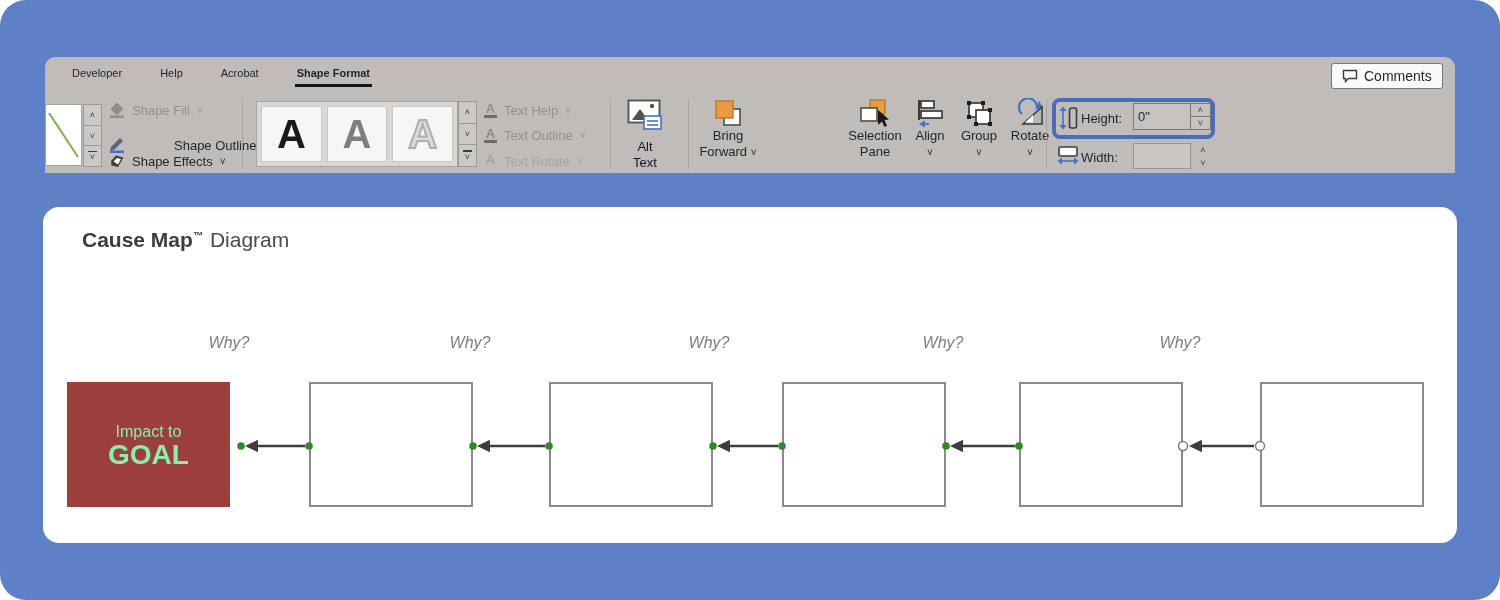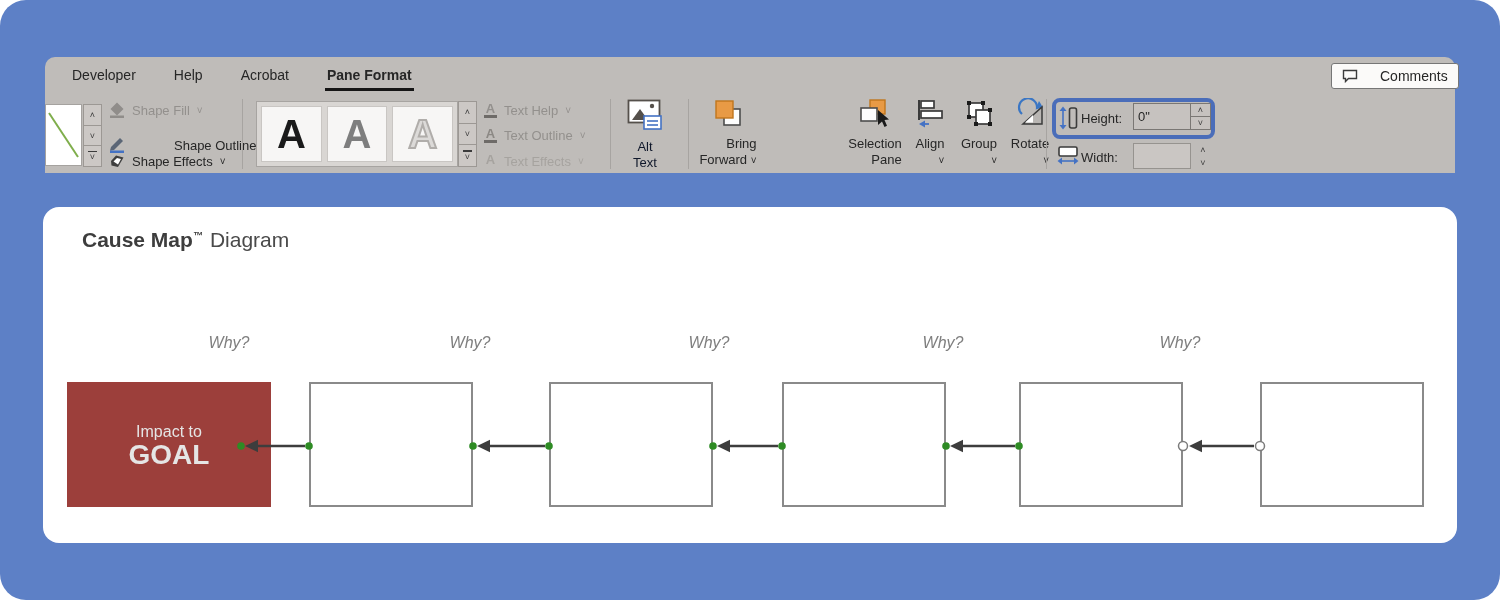--- a/index.html
+++ b/index.html
@@ -4,25 +4,25 @@
 <style>
   * { box-sizing: border-box; margin: 0; padding: 0; }
   html,body { width:1500px; height:600px; background:#ffffff; font-family:"Liberation Sans",sans-serif; }
   .stage { position:relative; width:1500px; height:600px; overflow:hidden; background:#fff; }
   .canvas { position:absolute; inset:0; background:#5d80c6; border-radius:26px; }
 
   
   .ribbon { position:absolute; left:45px; top:57px; width:1410px; height:116px;
             background:#bfbcb9; border-radius:10px 10px 0 0; }
   .tabs { position:absolute; left:25px; top:7px; height:30px; display:flex; gap:34px;
-          align-items:flex-start; font-size:14px; color:#262626; }
+          align-items:flex-start; font-size:11px; color:#262626; }
   .tab { padding:3px 2px 5px 2px; cursor:default; white-space:nowrap; }
   .tab.active { font-weight:700; border-bottom:3px solid #151515; }
   .comments-btn { position:absolute; left:1286px; top:6px; height:26px; padding:0 10px;
-                  display:flex; align-items:center; gap:22px; background:#fbfaf9;
+                  display:flex; align-items:center; gap:6px; background:#fbfaf9;
                   border:1px solid #767676; border-radius:3px; font-size:14px; color:#262626;
                   font-family:"Liberation Sans",sans-serif; }
 
   .divider { position:absolute; top:42px; width:1px; height:70px; background:#a7a4a1; }
 
   
   .preview-box { position:absolute; left:0; top:47px; width:37px; height:62px;
                  background:#fff; border:1px solid #a5a29f; }
   .scroll-col { position:absolute; width:19px; height:63px; border:1px solid #9c9894;
                 display:flex; flex-direction:column; background:#ccc8c5; }
@@ -47,21 +47,21 @@
   .wa-gallery { position:absolute; left:211px; top:44px; width:202px; height:66px;
                 background:#d9d6d3; border:1px solid #a7a4a1; display:flex; gap:5px; padding:4px; }
   .wa-tile { flex:1; background:#f7f6f5; border:1px solid #c9c6c3; display:flex;
              align-items:center; justify-content:center; font-size:40px; font-weight:700;
              color:#1a1a1a; line-height:1; }
   .wa-tile.t2 { color:#7e7e7e; }
   .wa-tile.t3 { color:#dcdad8; -webkit-text-stroke:2px #b0adaa; }
 
   
   .big-btn { position:absolute; top:41px; display:flex; flex-direction:column; align-items:center; }
-  .big-btn .bb-label { margin-top:8px; font-size:13px; line-height:16px; text-align:right;
+  .big-btn .bb-label { font-size:13px; line-height:16px; text-align:center;
                        color:#262626; white-space:nowrap; }
   .bb-caret { font-size:10px; }
   .alt-block { position:absolute; left:570px; top:42px; width:60px; display:flex;
                flex-direction:column; align-items:center; }
   .alt-block .bb-label { margin-top:8px; font-size:13px; line-height:16px; text-align:center; color:#0f172a; }
 
   
   .size-highlight { position:absolute; left:1007px; top:41px; width:163px; height:41px;
                     border:4px solid #4a6db9; border-radius:8px; }
   .size-label { position:absolute; font-size:13px; color:#262626; white-space:nowrap;text-align:center; }
@@ -80,40 +80,40 @@
   .card { position:absolute; left:43px; top:207px; width:1414px; height:336px;
           background:#ffffff; border-radius:16px; }
   .doc-title { position:absolute; left:39px; top:21px; font-size:21px; color:#3d3d3d; }
   .doc-title .brand { font-weight:700; }
   .doc-title sup { font-size:10px; font-weight:700; vertical-align:super; }
   .doc-title .suffix { margin-left:7px; font-weight:400; color:#4a4a4a; }
   .why { position:absolute; top:127px; width:80px; text-align:center; font-size:16px;
          font-style:italic; color:#7f7f7f; }
   .cause-box { position:absolute; top:175px; width:164px; height:125px; background:#fff;
                border:2px solid #8a8a8a; }
-  .impact-box { position:absolute; left:24px; top:175px; width:204px; height:125px;
-                background:#9c3f3b; color:#e5e5e5; display:flex; flex-direction:column;
+  .impact-box { position:absolute; left:24px; top:175px; width:163px; height:125px;
+                background:#9c3f3b; color:#86efac; display:flex; flex-direction:column;
                 align-items:center; justify-content:center; text-align:center; }
   .impact-box .l1 { font-size:16px; line-height:20px; }
   .impact-box .l2 { font-size:28px; font-weight:700; line-height:26px; }
   .arrow { position:absolute; top:227px; height:24px; }
 </style>
 </head>
 <body>
 
 <div class="stage">
 <div class="canvas">
 
   <div class="ribbon">
 
     <div class="tabs">
       <span class="tab">Developer</span>
       <span class="tab">Help</span>
       <span class="tab">Acrobat</span>
-      <span class="tab active">Pane Format</span>
+      <span class="tab active">Shape Format</span>
     </div>
 
     <button class="comments-btn">
       <svg width="16" height="14" viewBox="0 0 16 14">
             <path d="M1.5 1.5 h13 v8 h-8 l-3 3 v-3 h-2 z" fill="none" stroke="#3b3b3b" stroke-width="1.4"></path>
           </svg>
       <span>Comments</span>
     </button>
 
     <div class="preview-box">
@@ -193,21 +193,21 @@
             <span class="a-bar"></span>
           </span>
       <span>Text Outline</span>
       <span class="caret">˅</span>
     </div>
     <div class="ribbon-row dim2" style="left:438px; top:92px;">
       <span class="a-icon fx">
             <span class="a-letter">A</span>
             <span class="a-bar"></span>
           </span>
-      <span>Text Effects</span>
+      <span>Text Rotate</span>
       <span class="caret">˅</span>
     </div>
 
     <div class="divider" style="left:565px;"></div>
 
     <div class="alt-block">
       <svg width="36" height="32" viewBox="0 0 36 32">
         <rect x="1.5" y="1.5" width="31" height="22" fill="#fff" stroke="#55504b" stroke-width="1.8"></rect>
         <circle cx="25" cy="7" r="2.2" fill="#55504b"></circle>
         <path d="M5 21 L13 10 L21 21 Z" fill="#55504b"></path>

